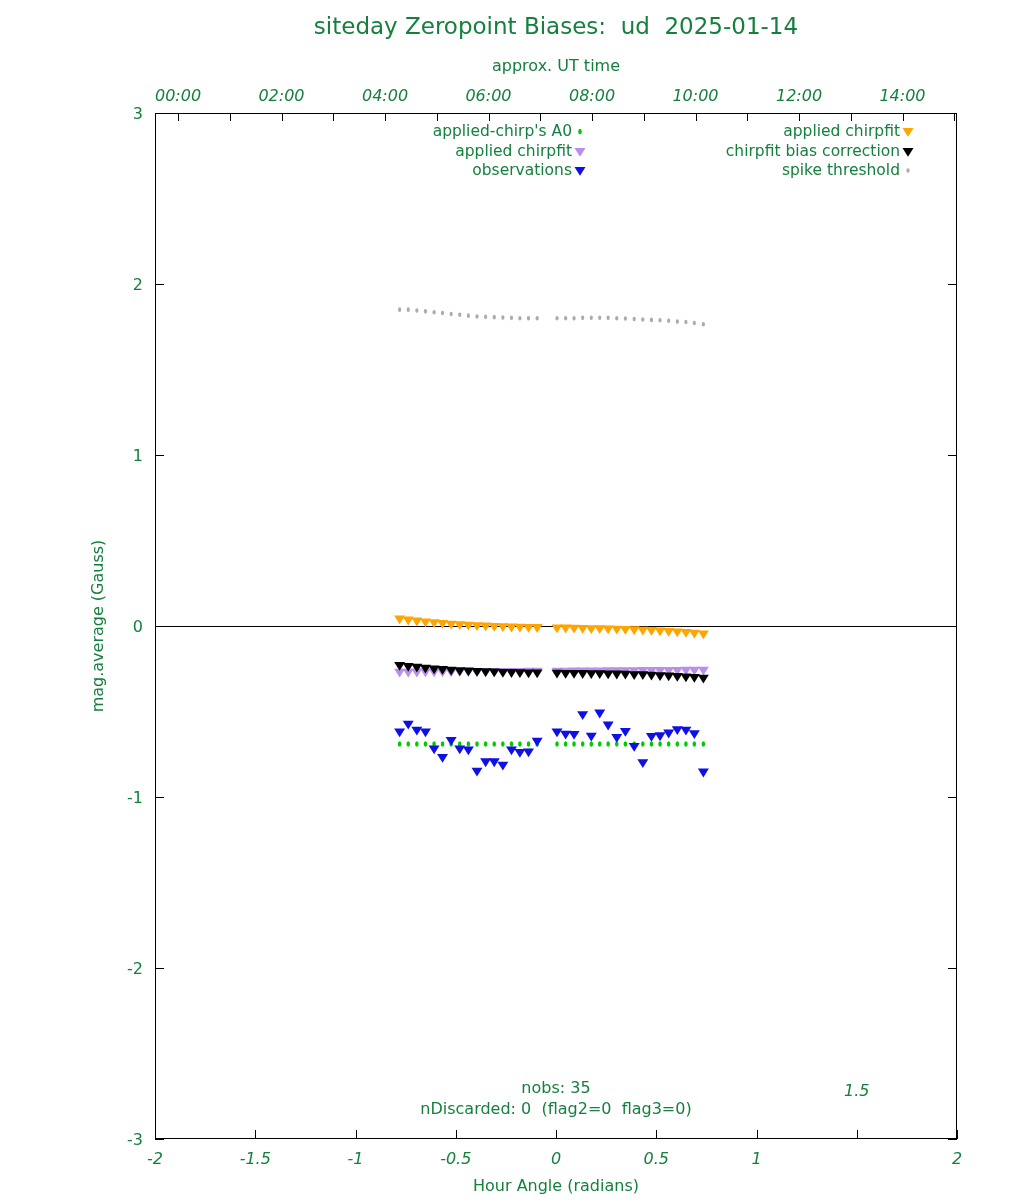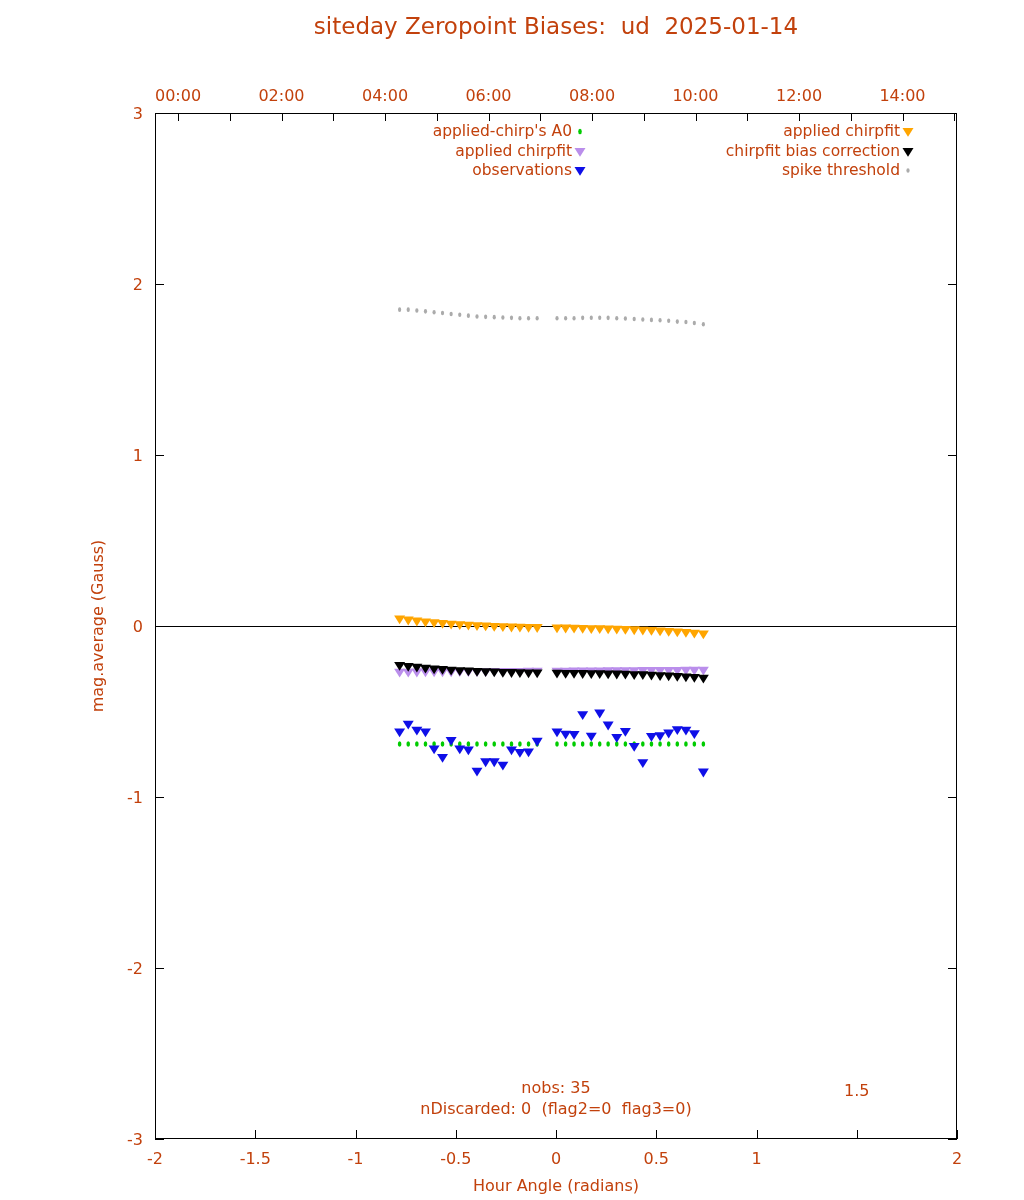--- a/index.html
+++ b/index.html
@@ -1,27 +1,27 @@
 <!DOCTYPE html>
 <html><head>
 <meta charset="utf-8">
 <style>
   html,body{margin:0;padding:0;background:#fff;}
   .stage{position:relative;width:1024px;height:1200px;background:#ffffff;
-         font-family:"DejaVu Sans", sans-serif;color:#c2410c;overflow:hidden;}
+         font-family:"DejaVu Sans", sans-serif;color:#15803d;overflow:hidden;}
   .stage svg{position:absolute;left:0;top:0;}
   .chart-title{position:absolute;left:155px;width:802px;top:13px;text-align:center;
                font-size:23px;white-space:pre;}
   .x2-title{position:absolute;left:155px;width:802px;top:56px;text-align:center;font-size:16px;}
   .x-title{position:absolute;left:155px;width:802px;top:1176px;text-align:center;font-size:16px;}
   .y-title{position:absolute;left:97px;top:626px;transform:translate(-50%,-50%) rotate(-90deg);
            font-size:16px;white-space:nowrap;}
   .tick-label{position:absolute;font-size:16px;white-space:pre;}
   .ytick{width:143px;left:0;text-align:right;transform:translateY(-50%);}
-  .ctick{transform:translate(-50%,-50%);}
+  .ctick{transform:translate(-50%,-50%);font-style:italic;}
   .legend-text{position:absolute;font-size:15.5px;text-align:right;transform:translateY(-50%);
                white-space:pre;margin-left:32px;}
   .legend-marker{position:absolute;width:16px;height:13px;}
   .annot{position:absolute;left:556px;transform:translate(-50%,-50%);font-size:16px;
          white-space:pre;text-align:center;}
 </style>
 </head>
 <body>
 
 <div class="stage">
@@ -286,20 +286,21 @@
         <ellipse cx="660.0595000000001" cy="320.25199999999995" rx="1.6" ry="2.3" fill="#ABABAB"></ellipse>
         <ellipse cx="668.681" cy="320.765" rx="1.6" ry="2.3" fill="#ABABAB"></ellipse>
         <ellipse cx="677.3025" cy="321.62" rx="1.6" ry="2.3" fill="#ABABAB"></ellipse>
         <ellipse cx="685.924" cy="321.962" rx="1.6" ry="2.3" fill="#ABABAB"></ellipse>
         <ellipse cx="694.345" cy="322.98799999999994" rx="1.6" ry="2.3" fill="#ABABAB"></ellipse>
         <ellipse cx="703.3675" cy="324.18500000000006" rx="1.6" ry="2.3" fill="#ABABAB"></ellipse>
       </g>
     </svg>
 
   <div class="chart-title">siteday Zeropoint Biases:  ud  2025-01-14</div>
+  <div class="x2-title">approx. UT time</div>
   <div class="x-title">Hour Angle (radians)</div>
   <div class="y-title">mag.average (Gauss)</div>
 
   <div id="x2ticks">
       <div class="tick-label ctick" style="left: 178.017px; top: 95px;">00:00</div>
       <div class="tick-label ctick" style="left: 281.475px; top: 95px;">02:00</div>
       <div class="tick-label ctick" style="left: 385.014px; top: 95px;">04:00</div>
       <div class="tick-label ctick" style="left: 488.472px; top: 95px;">06:00</div>
       <div class="tick-label ctick" style="left: 592.01px; top: 95px;">08:00</div>
       <div class="tick-label ctick" style="left: 695.468px; top: 95px;">10:00</div>

